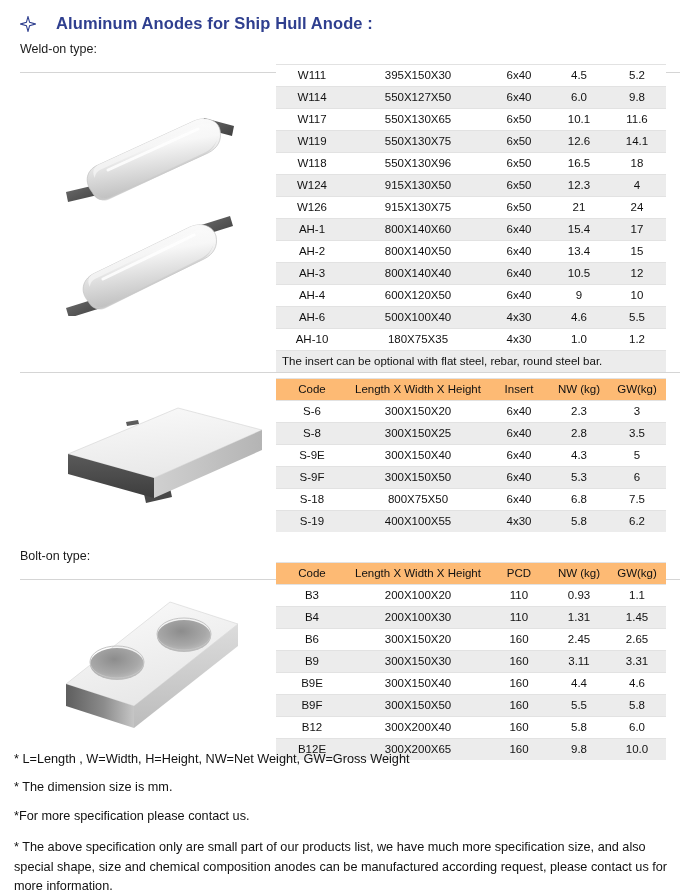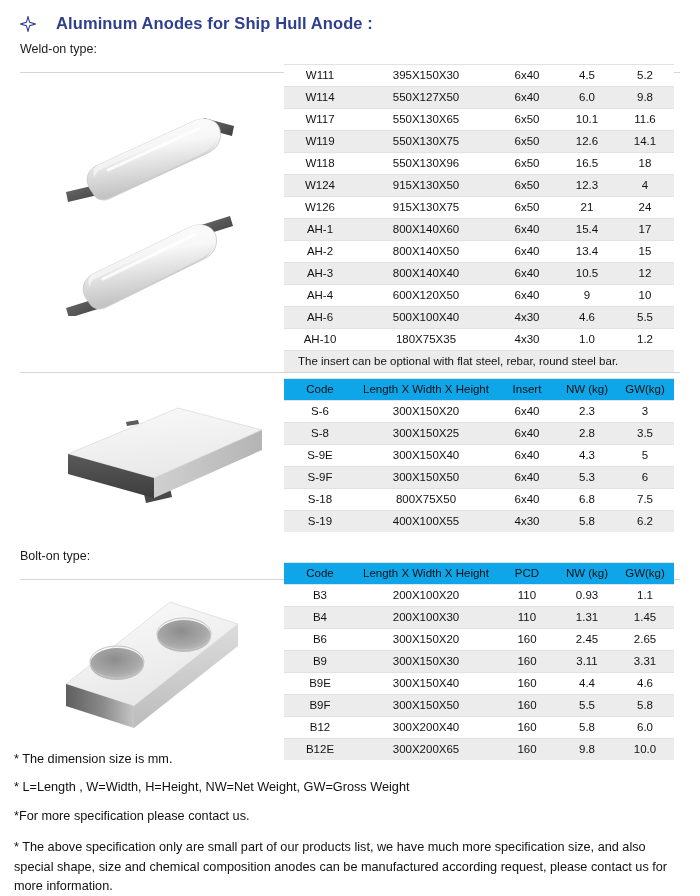--- a/index.html
+++ b/index.html
@@ -52,49 +52,49 @@
   
   .img-box { position: absolute; }
   #img-weld-pair { left: 22px; top: 96px; width: 258px; height: 220px; }
   #img-flat-block { left: 22px; top: 398px; width: 258px; height: 132px; }
   #img-bolt-block { left: 22px; top: 592px; width: 258px; height: 140px; }
   .img-box svg { display: block; width: 100%; height: 100%; }
 
   
   .spec-table {
     position: absolute;
-    left: 284px; width: 390px;
+    left: 276px; width: 390px;
     border-collapse: collapse;
     font-size: 11.5px;
     color: #111;
   }
   #table-weld { top: 64px; }
   #table-flat { top: 378px; }
   #table-bolt { top: 562px; }
 
   .spec-table td, .spec-table th {
     padding: 0;
     height: 21px;
     line-height: 21px;
     text-align: center;
     font-weight: normal;
     border-top: 1px solid #e2e2e2;
     white-space: nowrap;
   }
   .spec-table thead th {
     border-top: 1px solid #e2e2e2;
-    background: #0ea5e9;
+    background: #fdba74;
     font-size: 11.5px;
   }
   .spec-table tbody tr:nth-child(even) td { background: #ececec; }
   .spec-table tbody tr:nth-child(odd) td { background: #ffffff; }
 
   .spec-table tr td.note-cell {
     text-align: left;
-    padding-left: 14px;
+    padding-left: 6px;
     background: #ececec;
     font-size: 11.5px;
   }
 
   
   .c-code { width: 72px; }
   .c-dim  { width: 140px; }
   .c-ins  { width: 62px; }
   .c-nw   { width: 58px; }
   .c-gw   { width: 58px; }
@@ -501,19 +501,19 @@
           <td class="c-code">B12E</td>
           <td class="c-dim">300X200X65</td>
           <td class="c-ins">160</td>
           <td class="c-nw">9.8</td>
           <td class="c-gw">10.0</td>
         </tr>
       </tbody>
   </table>
 
   <div class="notes">
+    <p class="note-line">* L=Length , W=Width, H=Height, NW=Net Weight, GW=Gross Weight</p>
     <p class="note-line">* The dimension size is mm.</p>
-    <p class="note-line">* L=Length , W=Width, H=Height, NW=Net Weight, GW=Gross Weight</p>
     <p class="note-line">*For more specification please contact us.</p>
     <p class="note-para">* The above specification only are small part of our products list, we have much more specification size, and also special shape, size and chemical composition anodes can be manufactured according request, please contact us for more information.</p>
   </div>
 
 </div>
 
 </body></html>

